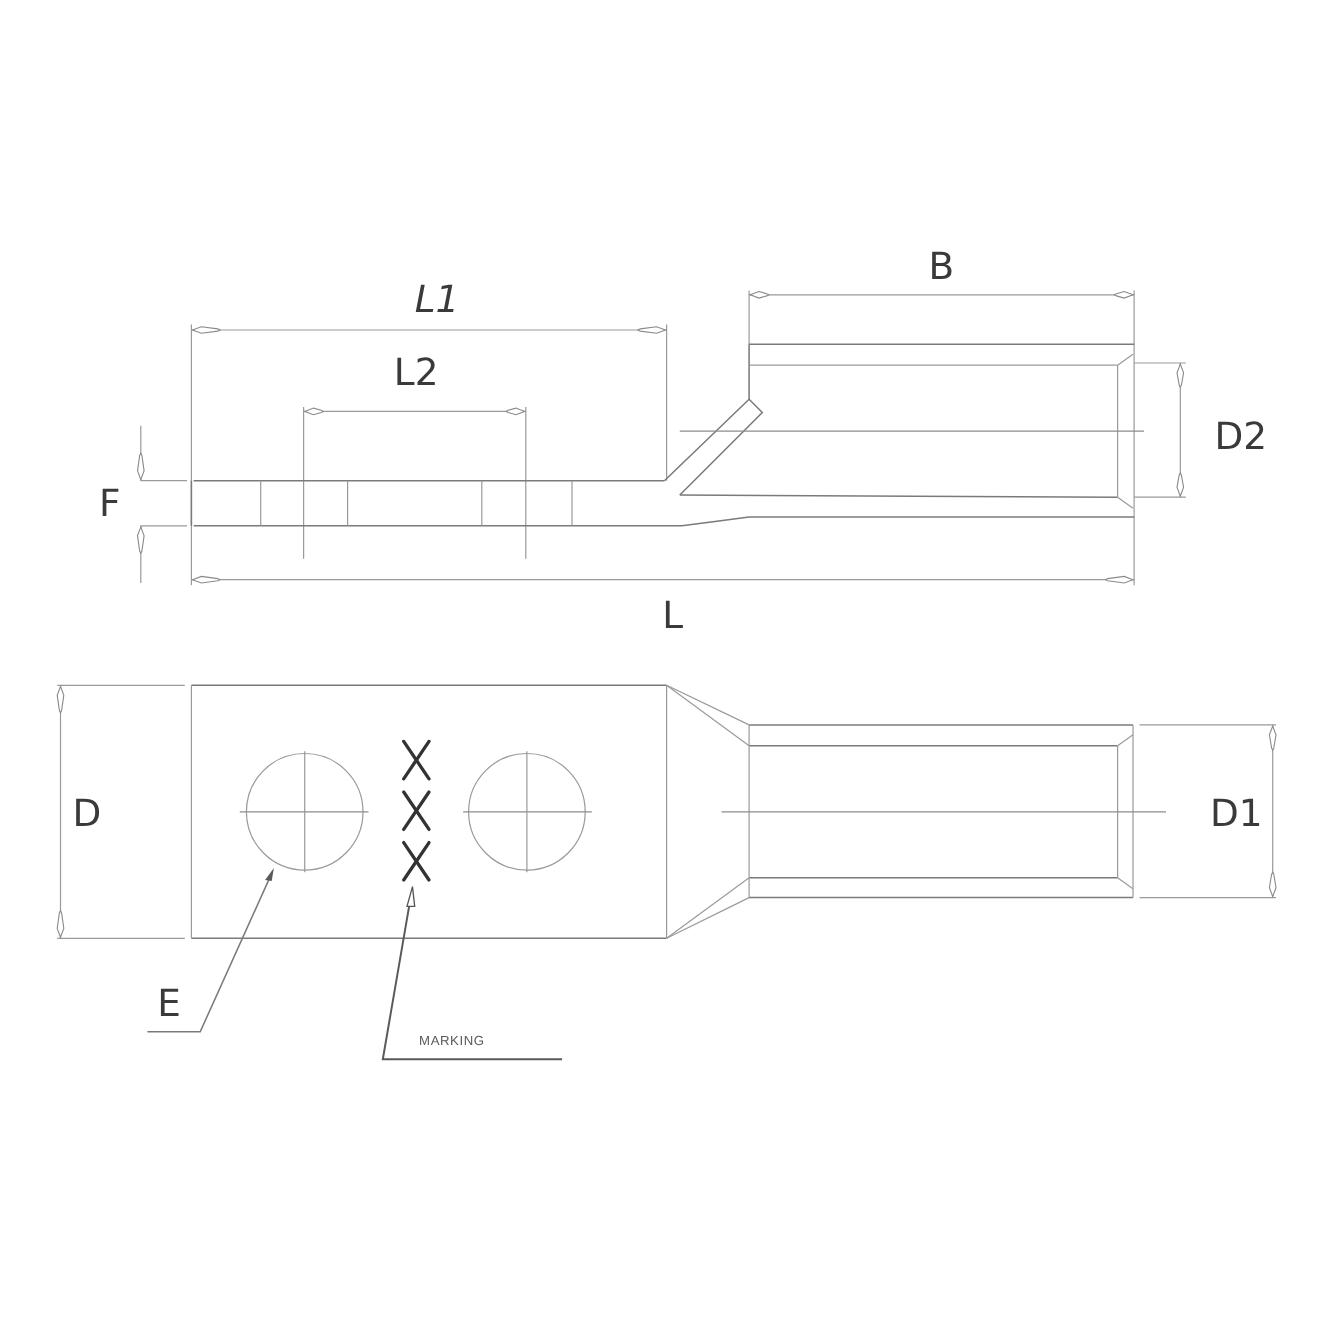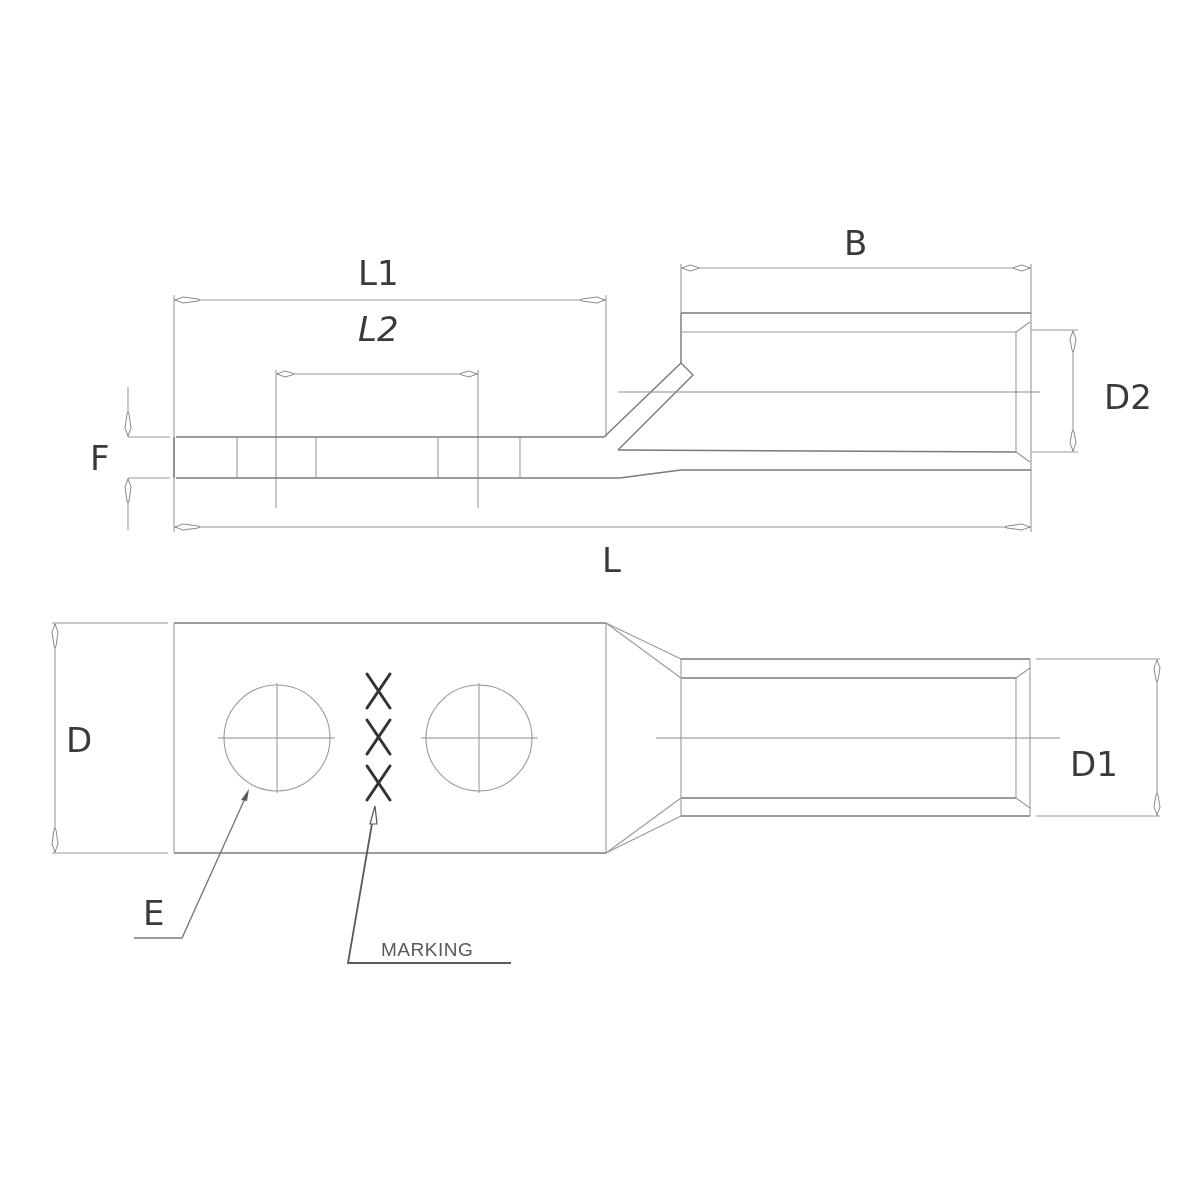--- a/index.html
+++ b/index.html
@@ -5,21 +5,21 @@
     html, body { margin: 0; padding: 0; background: #ffffff; }
     body { width: 1200px; height: 1200px; overflow: hidden; position: relative; }
     #drawing { position: absolute; left: 0; top: 0; width: 1200px; height: 1200px; }
     .ln { stroke: #7a7a7a; stroke-width: 1.4; fill: none; }
     .ln-dk { stroke: #5a5a5a; stroke-width: 1.8; fill: none; }
     .ln-th { stroke: #9a9a9a; stroke-width: 1.1; fill: none; }
     .ctr { stroke: #8c8c8c; stroke-width: 1.2; fill: none; }
     .arrow { fill: #ffffff; stroke: #8a8a8a; stroke-width: 1; }
     .mark { stroke: #333333; stroke-width: 3; fill: none; stroke-linecap: round; }
     .lbl { position: absolute; font-family: "DejaVu Sans", sans-serif; color: #3a3a3a; font-size: 34px; line-height: 1; white-space: nowrap; }
-    .lbl-sm { position: absolute; font-family: "Liberation Sans", sans-serif; color: #5a5a5a; font-size: 19px; letter-spacing: 0.5px; line-height: 1; white-space: nowrap; }
+    .lbl-sm { position: absolute; font-family: "Liberation Sans", sans-serif; color: #5a5a5a; font-size: 12px; letter-spacing: 0.5px; line-height: 1; white-space: nowrap; }
   </style>
 </head>
 <body>
 
 <svg id="drawing" viewBox="0 0 1200 1200" xmlns="http://www.w3.org/2000/svg">
   <defs>
 
     <symbol id="arr-r" viewBox="0 0 24 8">
         <path d="M0,4 L6,1 L22,3 L24,4 L22,5 L6,7 Z" class="arrow"></path>
       </symbol>
@@ -172,23 +172,23 @@
       <path d="M249,789 L241,800 L247,801 Z" fill="#5a5a5a"></path>
     </g>
 
     <g>
       <polyline class="ln-dk" points="511,963 348,963 374,812"></polyline>
       <path d="M375,806 L370,824 L377,824 Z" fill="#ffffff" stroke="#555555" stroke-width="1.2"></path>
     </g>
   </g>
 </svg>
 
-<div class="lbl" style="left:358px; top:256px;">L1</div>
-<div class="lbl" style="left:358px; top:312px;font-style:italic;">L2</div>
+<div class="lbl" style="left:377px; top:256px;font-style:italic;">L1</div>
+<div class="lbl" style="left:358px; top:322px;">L2</div>
 <div class="lbl" style="left:844px; top:226px;">B</div>
 <div class="lbl" style="left:90px; top:441px;">F</div>
 <div class="lbl" style="left:1088px; top:380px;margin-left:16px;">D2</div>
 <div class="lbl" style="left:602px; top:543px;">L</div>
 
 <div class="lbl" style="left:66px; top:723px;">D</div>
-<div class="lbl" style="left:1070px; top:723px;margin-top:24px;">D1</div>
+<div class="lbl" style="left:1100px; top:723px;">D1</div>
 <div class="lbl" style="left:143px; top:896px;">E</div>
 <div class="lbl-sm" style="left:381px; top:940px;">MARKING</div>
 
 </body></html>

